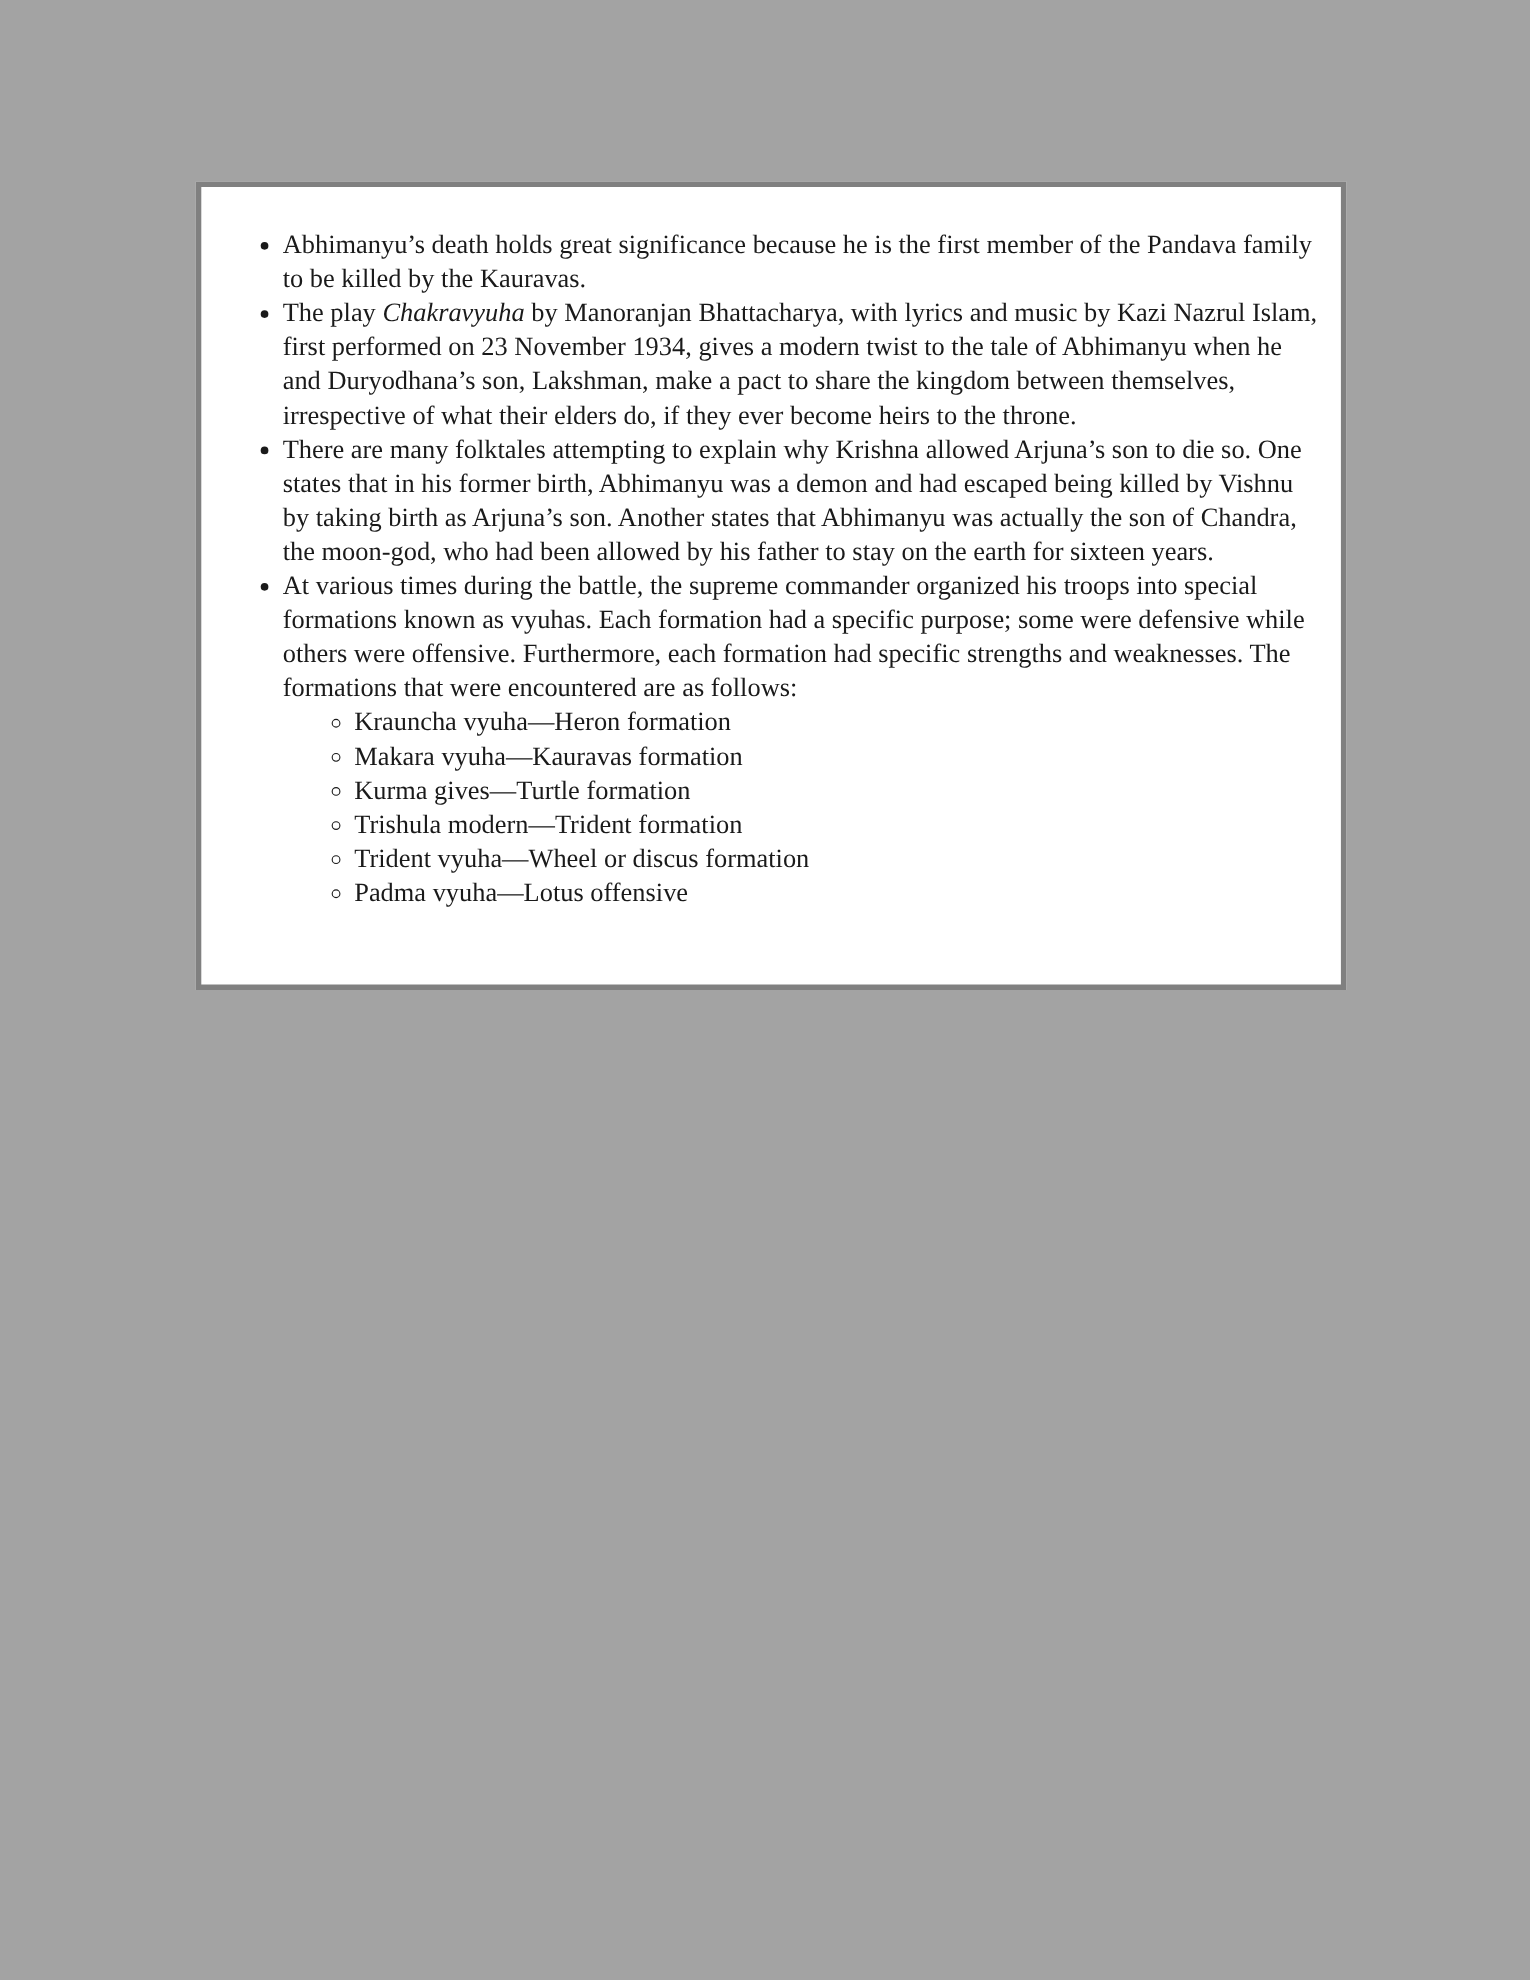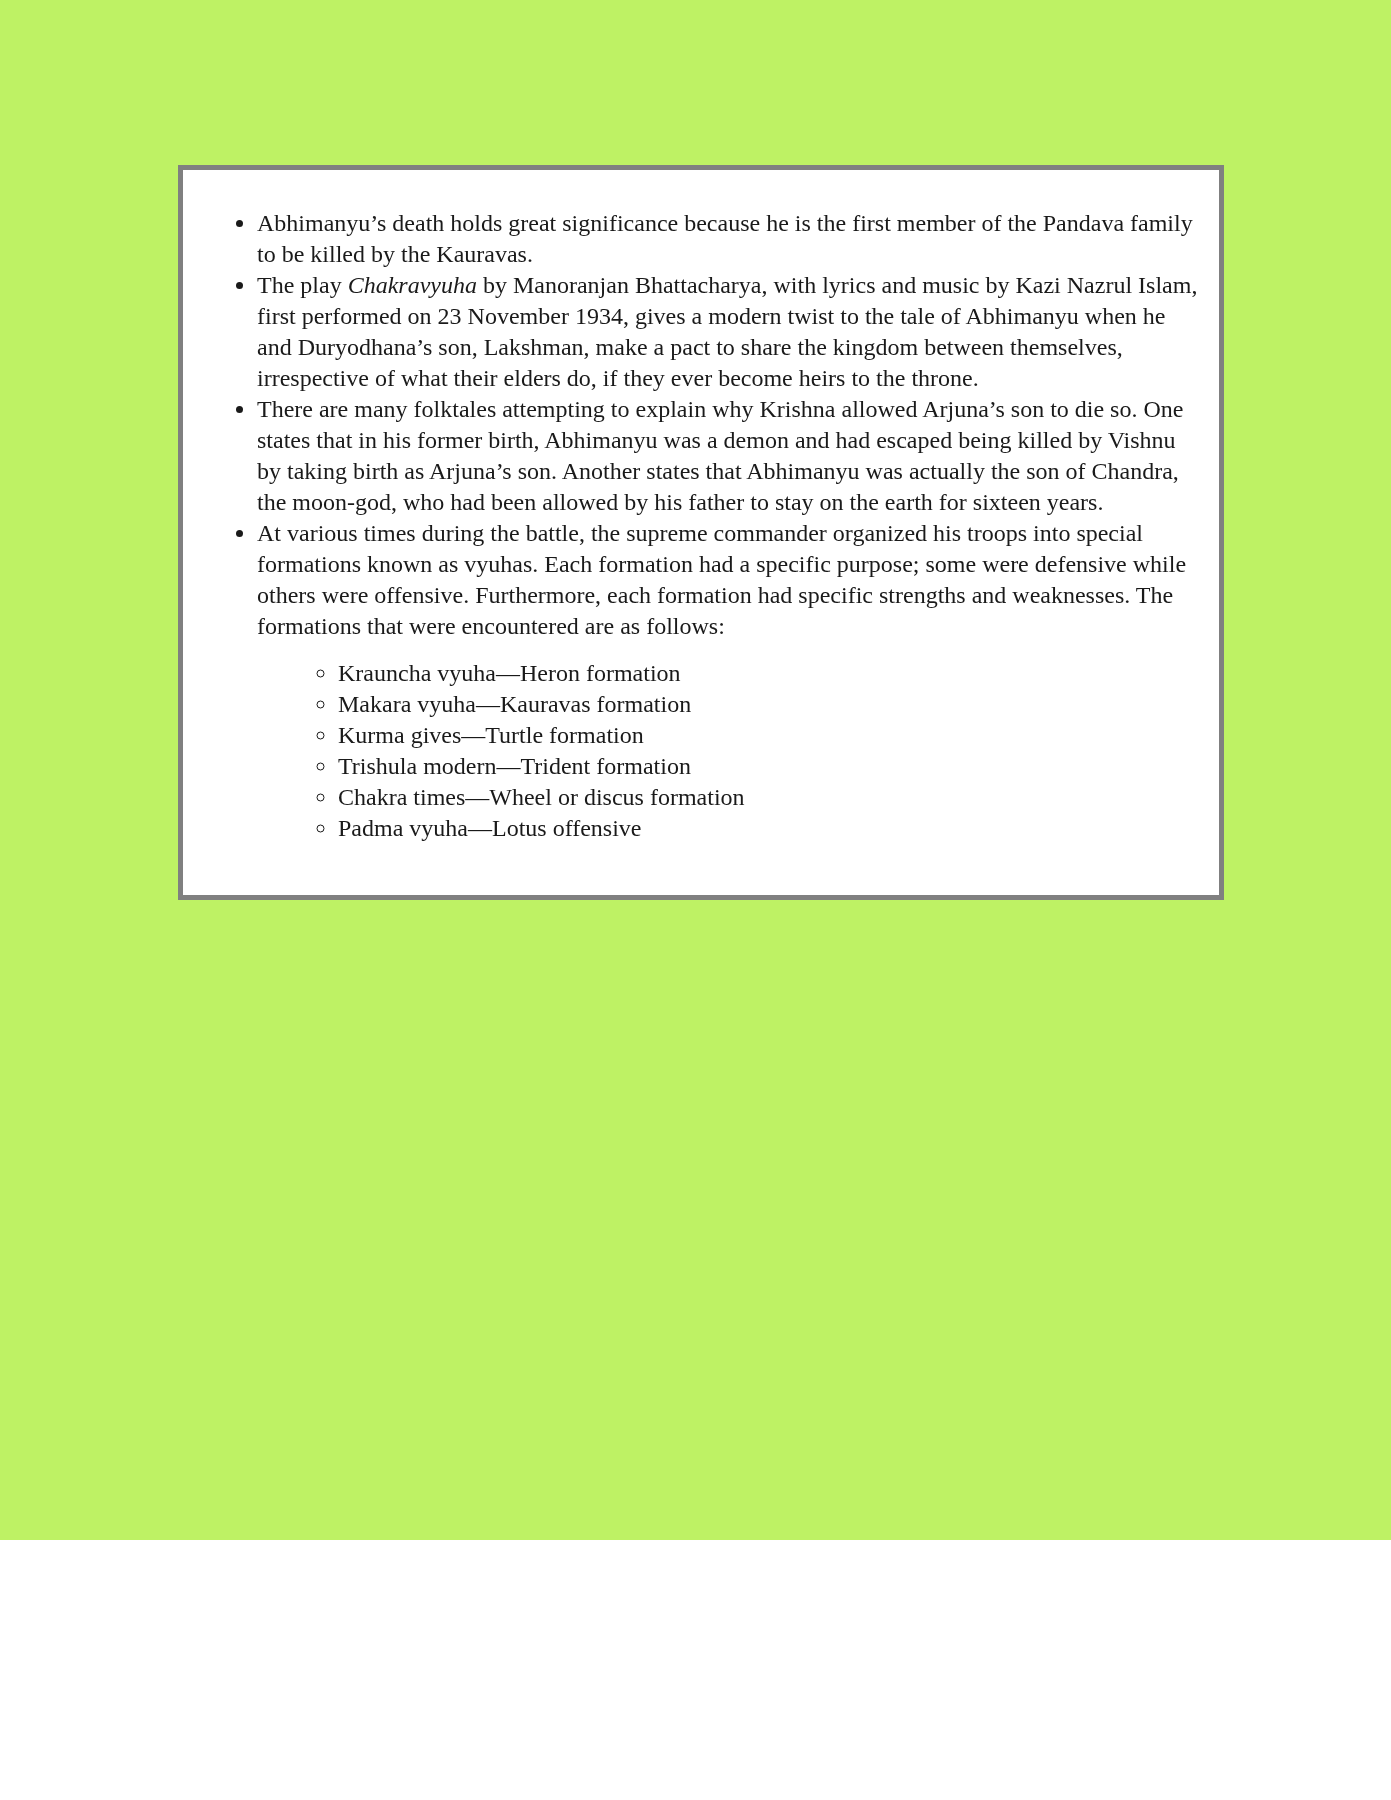--- a/index.html
+++ b/index.html
@@ -3,22 +3,22 @@
 <meta charset="utf-8">
 <style>
   html, body {
     margin: 0;
     padding: 0;
     background: #ffffff;
   }
   .page {
     position: relative;
     width: 1391px;
-    height: 1540px;
-    background: #bef264;
+    height: 1800px;
+    background: #a3a3a3;
     overflow: hidden;
     font-family: "Liberation Serif", serif;
   }
   .content-box {
     position: absolute;
     left: 178px;
     top: 165px;
     width: 1046px;
     height: 735px;
     box-sizing: border-box;
@@ -32,21 +32,21 @@
   ul.bullet-list {
     margin: 0;
     padding: 0 0 0 74px;
     list-style: disc outside;
   }
   ul.bullet-list > li {
     margin: 0;
     padding: 0;
   }
   ul.sub-list {
-    margin: 16px;
+    margin: 0;
     padding: 0 0 0 65px;
     list-style: circle outside;
   }
   ul.sub-list > li {
     margin: 0;
     padding: 0;
   }
   .italic {
     font-style: italic;
   }
@@ -59,19 +59,19 @@
     <ul class="bullet-list">
       <li class="bullet-item"><span>Abhimanyu’s death holds great significance because he is the first member of the Pandava family to be killed by the Kauravas.</span></li>
       <li class="bullet-item"><span>The play </span><span class="italic">Chakravyuha</span><span> by Manoranjan Bhattacharya, with lyrics and music by Kazi Nazrul Islam, first performed on 23 November 1934, gives a modern twist to the tale of Abhimanyu when he and Duryodhana’s son, Lakshman, make a pact to share the kingdom between themselves, irrespective of what their elders do, if they ever become heirs to the throne.</span></li>
       <li class="bullet-item"><span>There are many folktales attempting to explain why Krishna allowed Arjuna’s son to die so. One states that in his former birth, Abhimanyu was a demon and had escaped being killed by Vishnu by taking birth as Arjuna’s son. Another states that Abhimanyu was actually the son of Chandra, the moon-god, who had been allowed by his father to stay on the earth for sixteen years.</span></li>
       <li class="bullet-item"><span>At various times during the battle, the supreme commander organized his troops into special formations known as vyuhas. Each formation had a specific purpose; some were defensive while others were offensive. Furthermore, each formation had specific strengths and weaknesses. The formations that were encountered are as follows:</span>
         <ul class="sub-list">
           <li class="sub-item"><span>Krauncha vyuha—Heron formation</span></li>
           <li class="sub-item"><span>Makara vyuha—Kauravas formation</span></li>
           <li class="sub-item"><span>Kurma gives—Turtle formation</span></li>
           <li class="sub-item"><span>Trishula modern—Trident formation</span></li>
-          <li class="sub-item"><span>Chakra times—Wheel or discus formation</span></li>
+          <li class="sub-item"><span>Trident vyuha—Wheel or discus formation</span></li>
           <li class="sub-item"><span>Padma vyuha—Lotus offensive</span></li>
         </ul>
       </li>
     </ul>
   </div>
 </div>
 
 </body></html>

